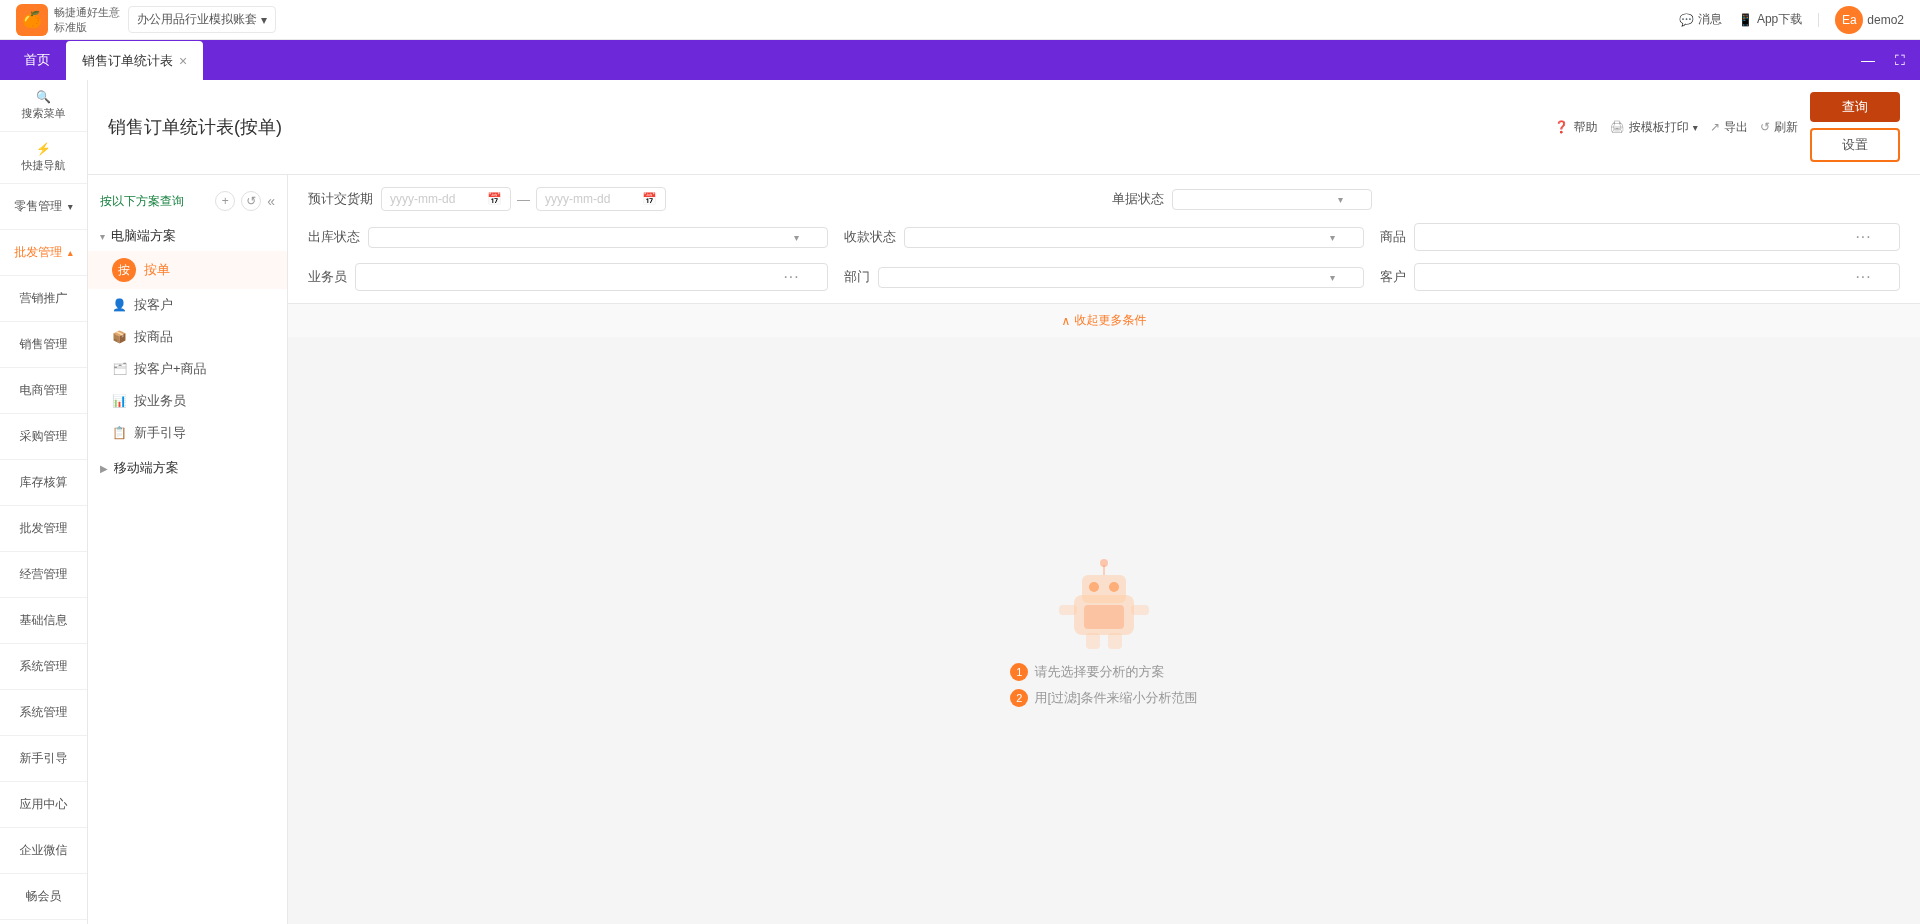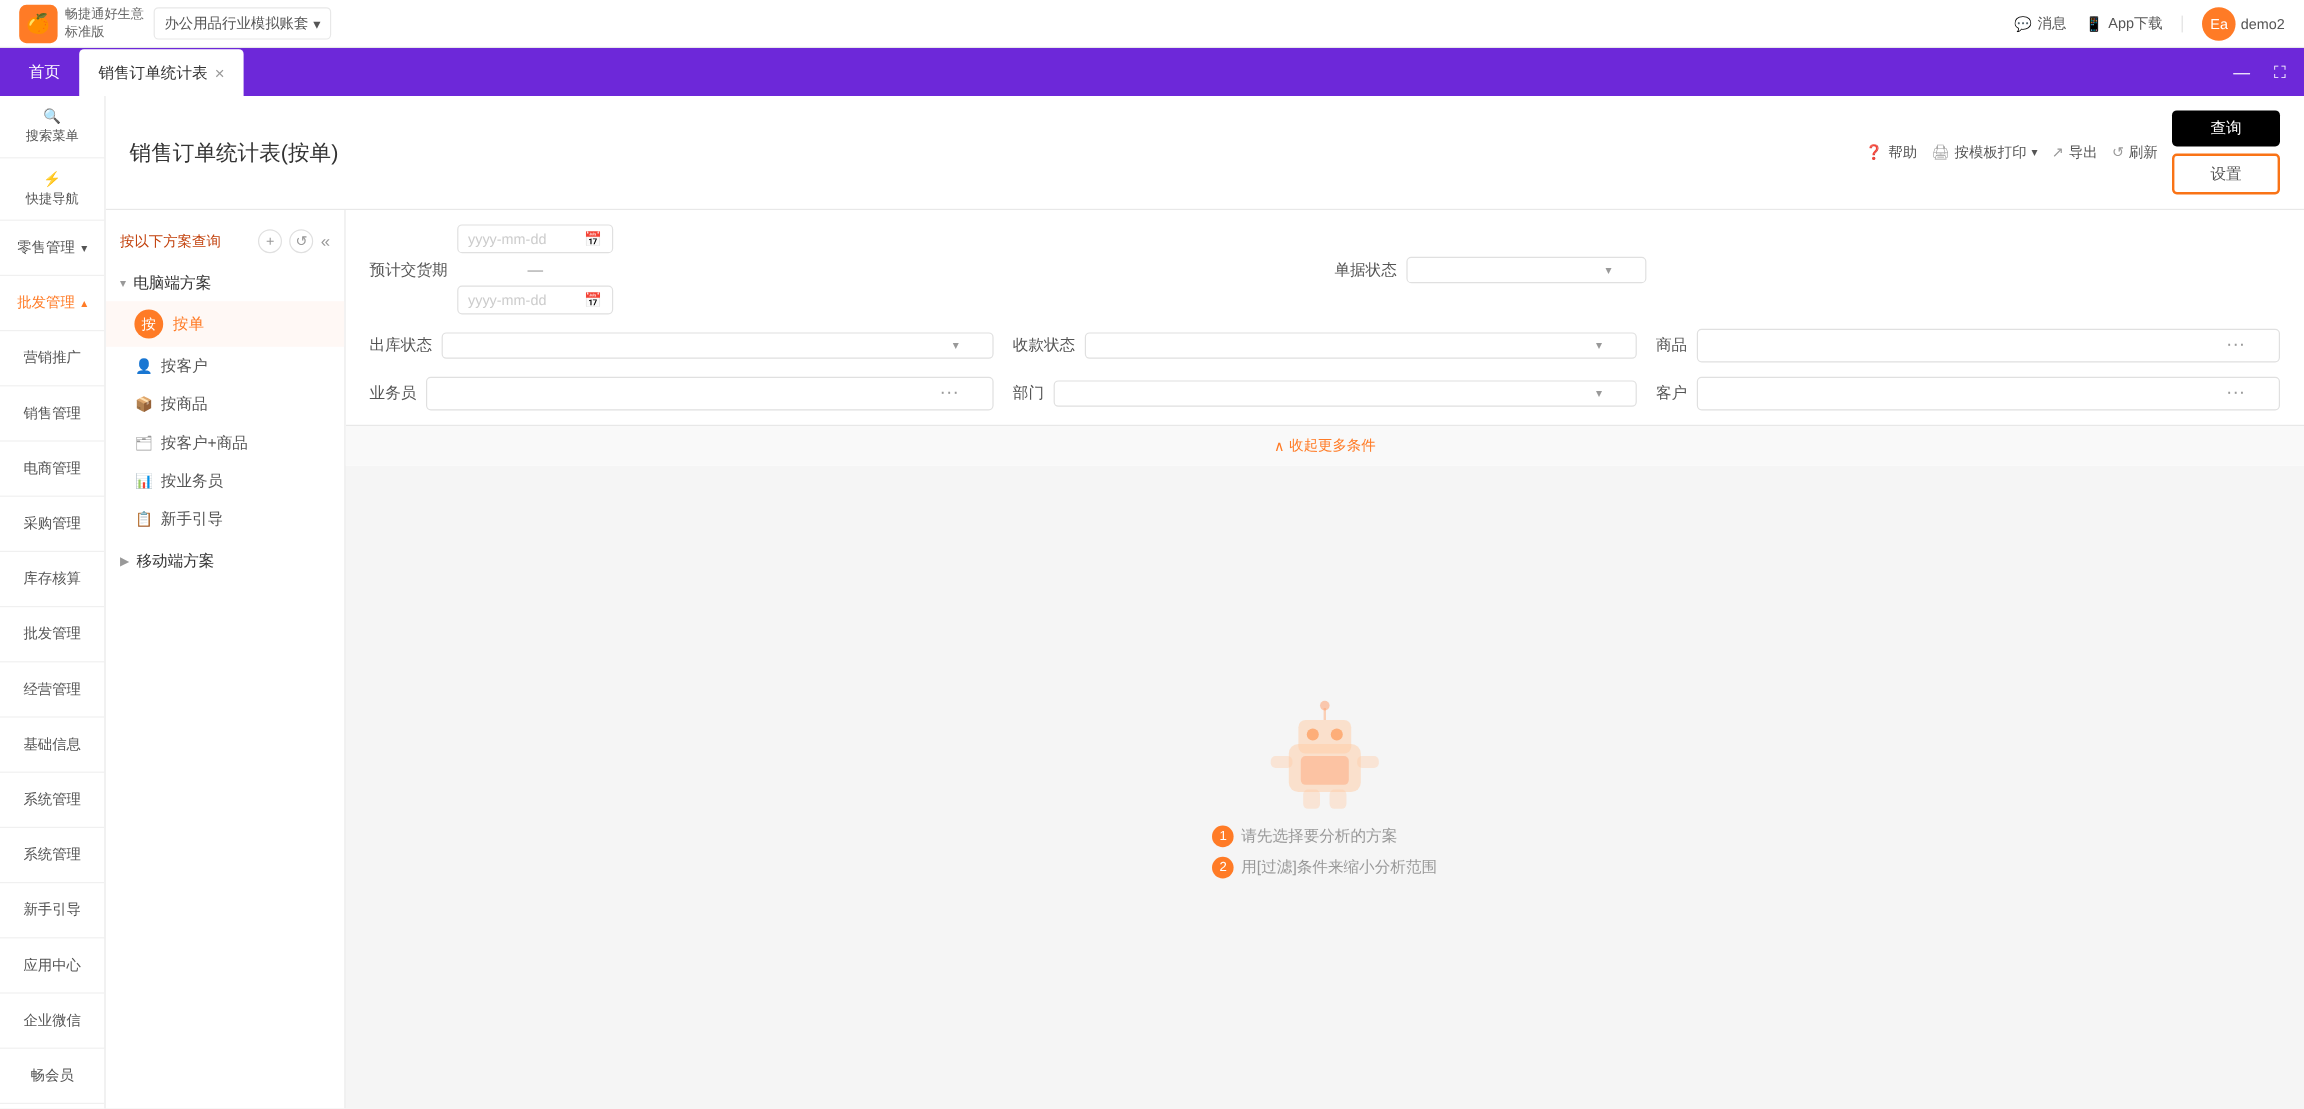--- a/index.html
+++ b/index.html
@@ -38,21 +38,21 @@
 
     
     .content-area { flex: 1; overflow: hidden; display: flex; flex-direction: column; }
 
     
     .page-body { display: flex; flex: 1; overflow: hidden; }
 
     
     .scheme-panel { width: 200px; background: #fff; border-right: 1px solid #e8e8e8; flex-shrink: 0; padding: 10px 0; overflow-y: auto; }
     .scheme-panel-header { display: flex; align-items: center; justify-content: space-between; padding: 6px 12px; font-size: 12px; color: #555; }
-    .scheme-panel-title { font-size: 12px; color: #c2410c; }
+    .scheme-panel-title { font-size: 12px; color: #15803d; }
     .scheme-actions { display: flex; align-items: center; gap: 6px; }
     .scheme-action-btn { width: 20px; height: 20px; display: flex; align-items: center; justify-content: center; cursor: pointer; color: #999; border: 1px solid #e0e0e0; border-radius: 50%; font-size: 12px; }
     .scheme-group { margin-top: 4px; }
     .scheme-group-header { display: flex; align-items: center; padding: 6px 12px; cursor: pointer; color: #333; font-size: 13px; }
     .scheme-group-arrow { font-size: 10px; margin-right: 6px; color: #999; }
     .scheme-group-label { font-size: 13px; color: #333; }
     .scheme-item { display: flex; align-items: center; padding: 7px 12px 7px 24px; cursor: pointer; font-size: 13px; color: #555; gap: 6px; }
     .scheme-item.active { color: #ff7b26; background: #fff8f5; }
     .scheme-item-icon { width: 16px; height: 16px; display: flex; align-items: center; justify-content: center; font-size: 12px; color: #999; }
     .scheme-item-active-icon { width: 24px; height: 24px; background: #ff7b26; border-radius: 50%; display: flex; align-items: center; justify-content: center; color: white; font-size: 12px; margin-right: 2px; }
@@ -67,31 +67,31 @@
     .header-action { display: flex; align-items: center; gap: 4px; font-size: 12px; color: #555; cursor: pointer; }
     .print-btn { display: flex; align-items: center; gap: 4px; }
     .print-arrow { font-size: 10px; }
     .filter-row { display: flex; align-items: center; gap: 16px; margin-bottom: 12px; flex-wrap: wrap; }
     .filter-row:last-child { margin-bottom: 0; }
     .filter-label { font-size: 13px; color: #555; white-space: nowrap; }
     .date-tabs { display: flex; align-items: center; gap: 4px; }
     .date-tab { padding: 2px 8px; font-size: 12px; cursor: pointer; color: #555; border-radius: 2px; }
     .date-tab.active { background: #ff7b26; color: white; border-radius: 12px; padding: 2px 10px; }
     .date-range { font-size: 12px; color: #999; margin-left: 4px; }
-    .date-input-group { display: flex; align-items: center; gap: 6px; flex-direction: column; }
+    .date-input-group { display: flex; align-items: center; gap: 6px; }
     .date-input { border: 1px solid #e0e0e0; border-radius: 4px; padding: 4px 8px; font-size: 12px; color: #ccc; width: 130px; display: flex; align-items: center; justify-content: space-between; cursor: pointer; }
     .date-dash { color: #999; }
     .filter-select { border: 1px solid #e0e0e0; border-radius: 4px; padding: 4px 28px 4px 8px; font-size: 13px; color: #ccc; position: relative; min-width: 120px; display: flex; align-items: center; justify-content: space-between; cursor: pointer; background: white; }
     .filter-select-wide { min-width: 200px; }
     .select-arrow { color: #999; font-size: 10px; }
     .filter-ellipsis { color: #999; font-size: 16px; cursor: pointer; margin-left: 4px; }
     .filter-item { display: flex; align-items: center; gap: 8px; flex: 1; min-width: 280px; }
 
     
-    .search-btn { background: #000000; color: white; border: none; border-radius: 4px; padding: 6px 32px; font-size: 13px; cursor: pointer; }
+    .search-btn { background: #c2410c; color: white; border: none; border-radius: 4px; padding: 6px 32px; font-size: 13px; cursor: pointer; }
     .setting-btn { background: white; color: #555; border: 2px solid #f97316; border-radius: 4px; padding: 6px 20px; font-size: 13px; cursor: pointer; }
     .btn-group { display: flex; flex-direction: column; gap: 6px; flex-shrink: 0; }
 
     
     .collapse-bar { display: flex; align-items: center; justify-content: center; padding: 8px; background: #f9f9f9; border-top: 1px solid #e8e8e8; cursor: pointer; color: #ff7b26; font-size: 12px; gap: 4px; }
 
     
     .empty-state { flex: 1; display: flex; flex-direction: column; align-items: center; justify-content: center; gap: 8px; }
     .empty-icon { width: 120px; height: 100px; position: relative; display: flex; align-items: center; justify-content: center; }
     .empty-tips { display: flex; flex-direction: column; gap: 8px; }

